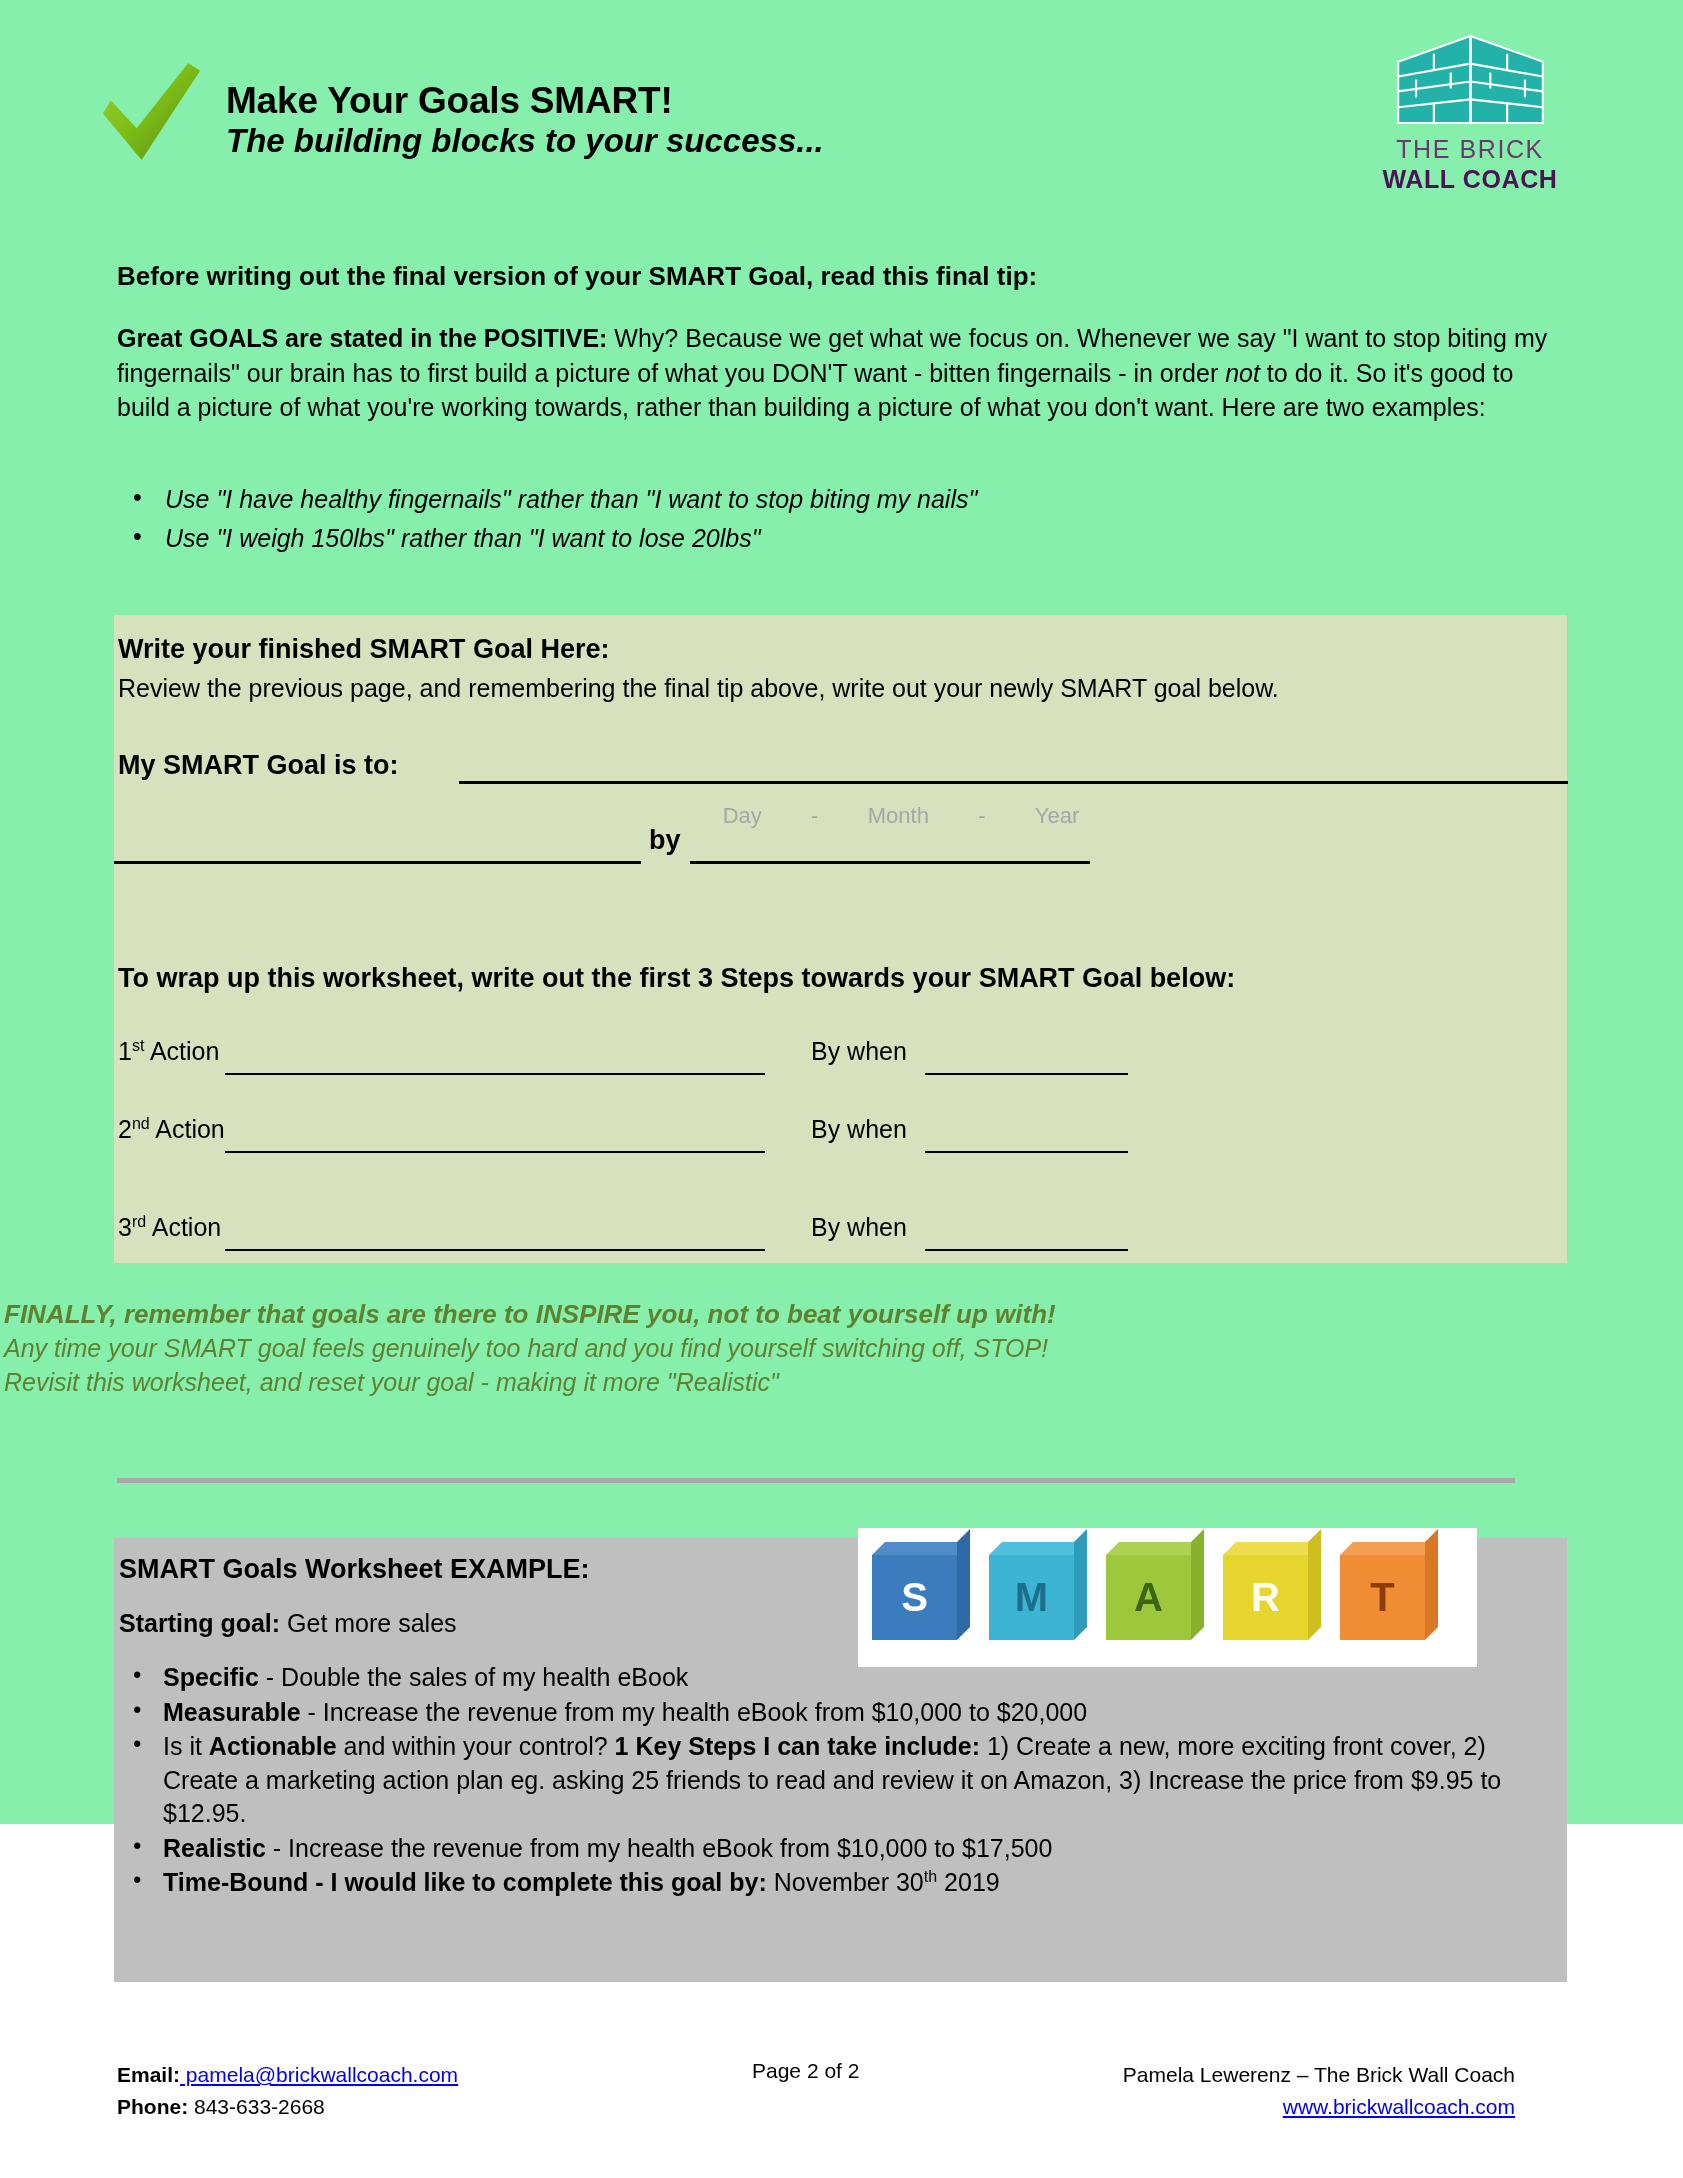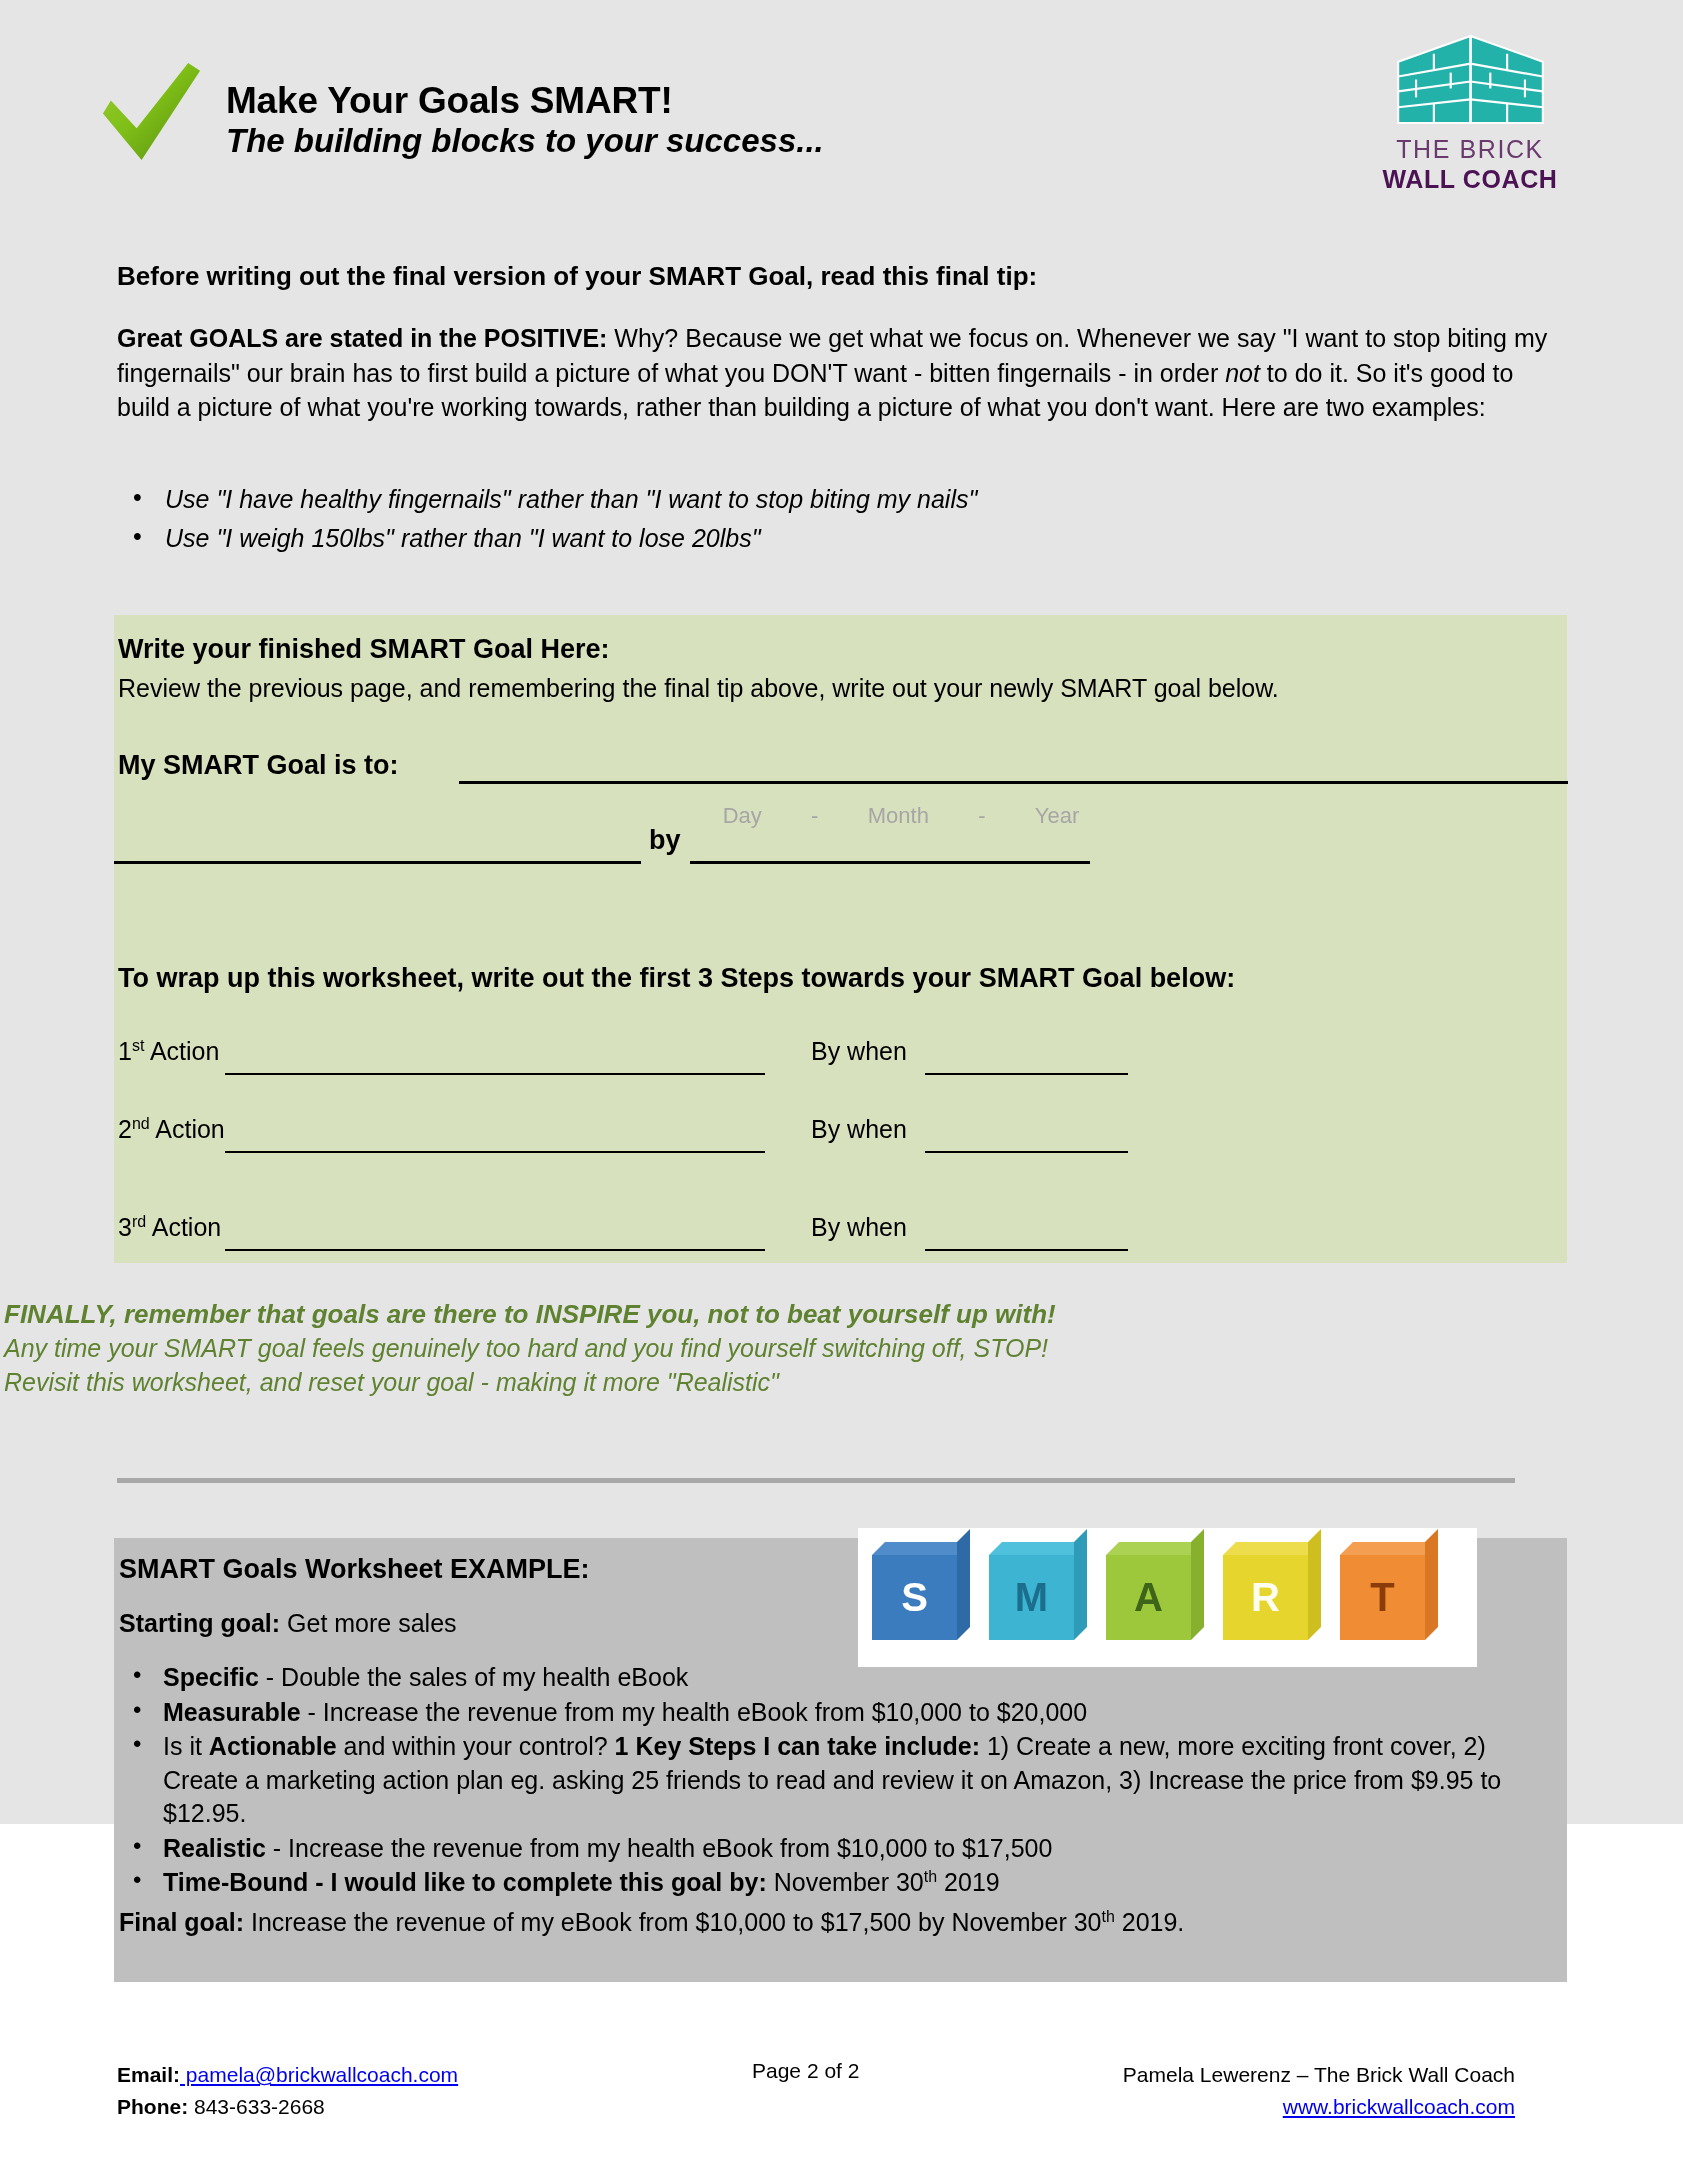--- a/index.html
+++ b/index.html
@@ -12,21 +12,21 @@
     height: 2178px;
     font-family: "Liberation Sans", sans-serif;
     color: #000000;
     position: relative;
     overflow: hidden;
   }
   .page {
     position: relative;
     width: 1683px;
     height: 1824px;
-    background: #e5e5e5;
+    background: #86efac;
   }
 
   
   .header {
     position: absolute;
     left: 0; top: 0;
     width: 1683px;
     height: 198px;
   }
   .check-mark {
@@ -544,23 +544,20 @@
       <li>
         <span class="bullet">•</span>
         <b>Realistic</b><span> -  Increase the revenue from my health eBook from $10,000 to $17,500</span>
       </li>
       <li>
         <span class="bullet">•</span>
         <b>Time-Bound - I would like to complete this goal by:</b><span> November 30</span><sup class="ord">th</sup><span> 2019</span>
       </li>
     </ul>
 
-    <div class="gx-final">
-      <b>Final goal:</b><span> Increase the revenue of my eBook from $10,000 to $17,500 by November 30</span><sup class="ord">th</sup><span> 2019.</span>
-    </div>
   </div>
 
   <div class="footer">
     <div class="f-left">
       <div><b>Email:</b><span class="link"> pamela@brickwallcoach.com</span></div>
       <div><b>Phone:</b><span> 843-633-2668</span></div>
     </div>
     <div class="f-center">Page 2 of 2</div>
     <div class="f-right">
       <div>Pamela Lewerenz – The Brick Wall Coach</div>

